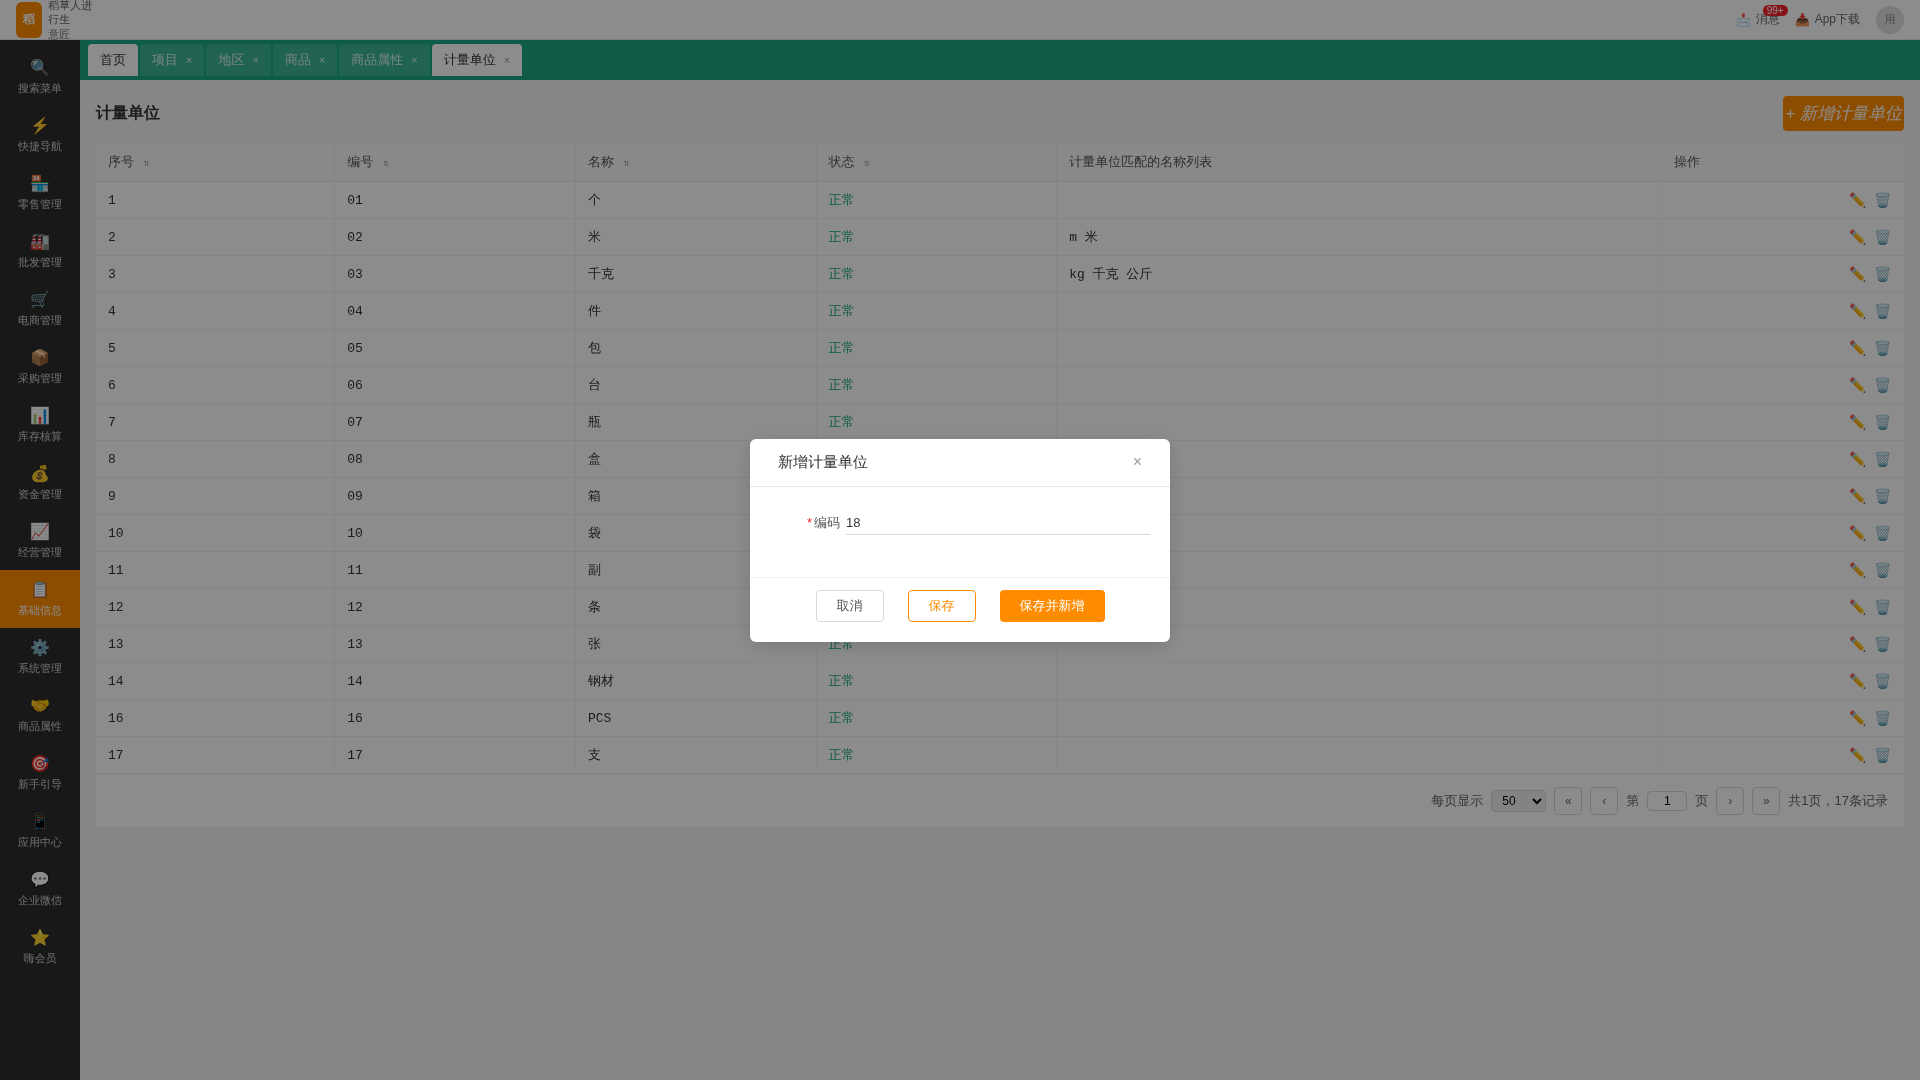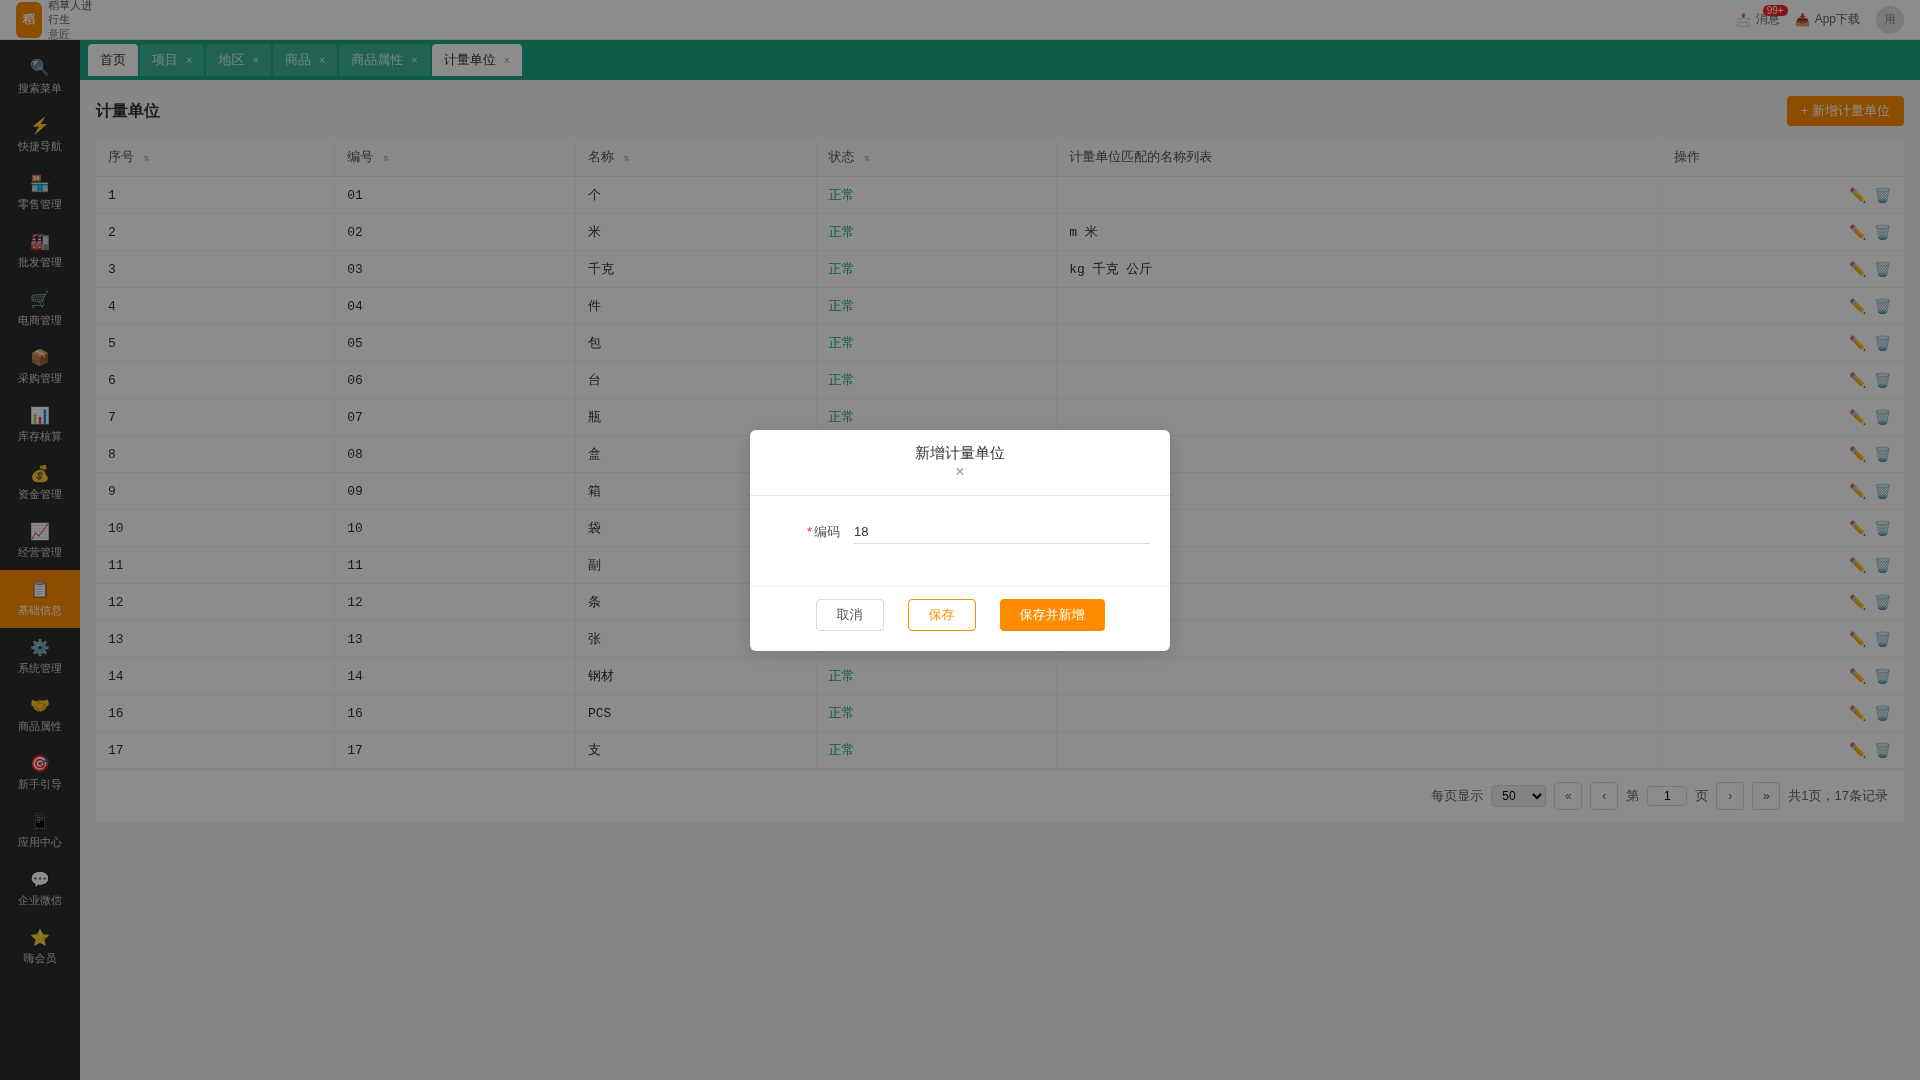--- a/index.html
+++ b/index.html
@@ -31,21 +31,21 @@
     
     .tab-bar { height: 40px; background: #1ba784; display: flex; align-items: center; padding: 0 8px; gap: 2px; flex-shrink: 0; }
     .tab { height: 32px; padding: 0 12px; display: flex; align-items: center; gap: 6px; border-radius: 4px 4px 0 0; cursor: pointer; font-size: 13px; color: rgba(255,255,255,0.8); background: rgba(255,255,255,0.15); }
     .tab.active { background: #fff; color: #333; }
     .tab-close { font-size: 11px; color: inherit; cursor: pointer; margin-left: 2px; }
 
     
     .page-content { flex: 1; background: #f5f5f5; overflow-y: auto; padding: 16px; }
     .page-header { display: flex; justify-content: space-between; align-items: center; margin-bottom: 12px; }
     .page-title { font-size: 16px; font-weight: bold; color: #333; }
-    .btn-add { background: #ff8c00; color: white; border: none; padding: 6px 14px; border-radius: 4px; cursor: pointer; font-size: 13px; }
+    .btn-add { background: #ff8c00; color: white; border: none; padding: 6px 2px; border-radius: 4px; cursor: pointer; font-size: 17px; font-style: italic; }
 
     
     .table-container { background: #fff; border-radius: 4px; overflow: hidden; font-family: Liberation Mono, monospace; }
     table { width: 100%; border-collapse: collapse; }
     thead tr { background: #fafafa; border-bottom: 1px solid #e8e8e8; }
     th { padding: 10px 12px; text-align: left; font-weight: 500; color: #555; font-size: 13px; border-right: 1px solid #f0f0f0; white-space: nowrap; }
     th:last-child { border-right: none; }
     tbody tr { border-bottom: 1px solid #f0f0f0; }
     td { padding: 9px 12px; color: #333; font-size: 13px; border-right: 1px solid #f5f5f5; }
     td:last-child { border-right: none; }
@@ -55,26 +55,26 @@
 
     
     .pagination { display: flex; align-items: center; justify-content: flex-end; padding: 12px 16px; background: #fff; border-top: 1px solid #f0f0f0; gap: 8px; font-size: 13px; color: #666; }
     .page-select { border: 1px solid #d9d9d9; border-radius: 4px; padding: 2px 6px; font-size: 12px; }
     .page-btn { width: 28px; height: 28px; border: 1px solid #d9d9d9; background: #fff; border-radius: 4px; cursor: pointer; display: flex; align-items: center; justify-content: center; font-size: 12px; color: #666; }
     .page-input { width: 40px; border: 1px solid #d9d9d9; border-radius: 4px; padding: 2px 4px; text-align: center; font-size: 12px; }
 
     
     .modal-overlay { position: fixed; top: 0; left: 0; width: 100%; height: 100%; background: rgba(0,0,0,0.45); z-index: 1000; display: flex; align-items: center; justify-content: center; }
     .modal { background: #fff; border-radius: 6px; width: 420px; box-shadow: 0 4px 20px rgba(0,0,0,0.15); }
-    .modal-header { padding: 14px 28px; border-bottom: 1px solid #e8e8e8; display: flex; justify-content: space-between; align-items: center; flex-direction: column; }
+    .modal-header { padding: 14px 28px; border-bottom: 1px solid #e8e8e8; display: flex; justify-content: space-between; align-items: center; }
     .modal-title { font-size: 15px; font-weight: 500; color: #333; }
     .modal-close { cursor: pointer; color: #999; font-size: 16px; }
     .modal-body { padding: 24px 20px; }
     .form-row { display: flex; align-items: center; margin-bottom: 18px; }
-    .form-label { width: 70px; text-align: right; margin-right: 14px; font-size: 13px; color: #555; flex-shrink: 0; }
+    .form-label { width: 70px; text-align: right; margin-right: 6px; font-size: 13px; color: #555; flex-shrink: 0; }
     .form-label .required { color: #f5222d; margin-right: 2px; }
     .form-input { flex: 1; border: none; border-bottom: 1px solid #d9d9d9; padding: 4px 0; font-size: 13px; outline: none; color: #333; }
     .form-input.name-input { border-bottom-color: #ff8c00; }
     .modal-footer { padding: 12px 20px 20px; display: flex; justify-content: center; gap: 24px; border-top: 1px solid #f0f0f0; }
     .btn-cancel { padding: 6px 20px; border: 1px solid #d9d9d9; background: #fff; border-radius: 4px; cursor: pointer; font-size: 13px; color: #555; }
     .btn-save { padding: 6px 20px; border: 1px solid #ff8c00; background: #fff; color: #ff8c00; border-radius: 4px; cursor: pointer; font-size: 13px; }
     .btn-save-new { padding: 6px 20px; border: none; background: #ff8c00; color: #fff; border-radius: 4px; cursor: pointer; font-size: 13px; }
 
     .sort-icon { font-size: 10px; color: #aaa; margin-left: 2px; }
   </style>

